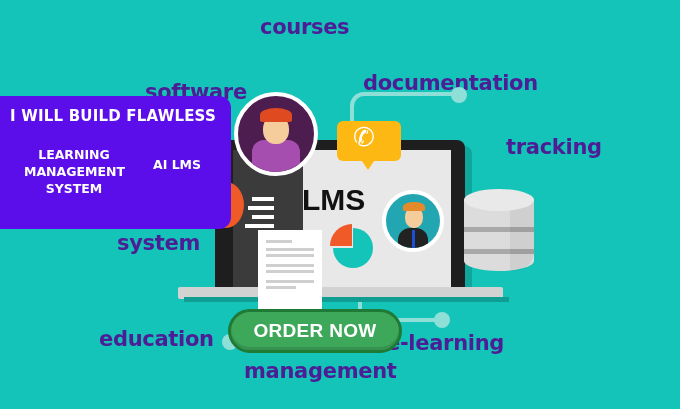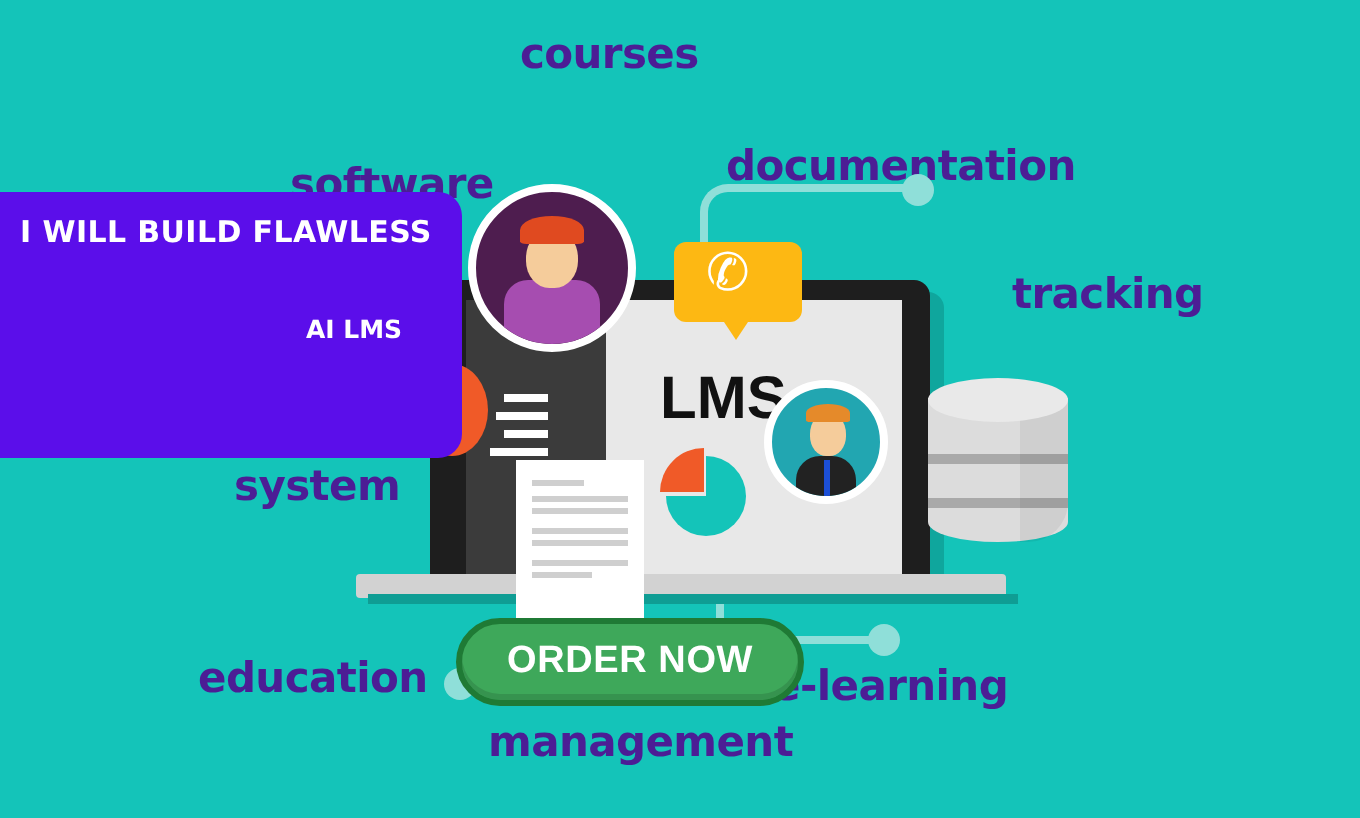--- a/index.html
+++ b/index.html
@@ -6,21 +6,21 @@
   html, body { width: 680px; height: 409px; overflow: hidden; }
   body { background: #14c4b9; font-family: "DejaVu Sans", sans-serif; position: relative; }
   .word { position: absolute; color: #4c1d95; font-weight: bold; font-size: 21px; letter-spacing: -0.3px; white-space: nowrap; }
   .connector { position: absolute; border: 4px solid #8fdfd9; }
   .dot { position: absolute; width: 16px; height: 16px; border-radius: 50%; background: #8fdfd9; }
   
   .laptop-body { position: absolute; left: 215px; top: 140px; width: 250px; height: 155px; background: #1e1e1e; border-radius: 8px 8px 0 0; }
   .laptop-shadow { position: absolute; left: 222px; top: 146px; width: 250px; height: 155px; background: #0fa69d; border-radius: 8px 8px 0 0; }
   .screen { position: absolute; left: 233px; top: 150px; width: 218px; height: 138px; background: #e8e8e8; }
   .screen-dark { position: absolute; left: 233px; top: 150px; width: 70px; height: 138px; background: #3b3b3b; }
-  .lms-text { position: absolute; left: 302px; top: 183px; font-size: 30px; font-weight: bold; color: #111; font-family: "Liberation Sans", sans-serif; margin-left: 28px; }
+  .lms-text { position: absolute; left: 302px; top: 183px; font-size: 30px; font-weight: bold; color: #111; font-family: "Liberation Sans", sans-serif; }
   .base { position: absolute; left: 178px; top: 287px; width: 325px; height: 12px; background: #d2d2d2; border-radius: 2px; }
   .base-shadow { position: absolute; left: 184px; top: 297px; width: 325px; height: 5px; background: #0f9d94; }
   .menu-line { position: absolute; height: 4px; background: #ffffff; }
   
   .doc { position: absolute; left: 258px; top: 230px; width: 64px; height: 80px; background: #ffffff; }
   .doc-line { position: absolute; left: 8px; height: 3px; background: #cfcfcf; }
   
   .pie { position: absolute; left: 333px; top: 228px; width: 40px; height: 40px; border-radius: 50%; background: conic-gradient(#14c4b9 0 75%, transparent 75% 100%); }
   .pie-slice { position: absolute; left: 330px; top: 224px; width: 22px; height: 22px; border-radius: 22px 0 0 0; background: #f05a28; }
   
@@ -109,18 +109,23 @@
   <div class="db-body"></div>
   <div class="db-ring" style="top:38px;"></div>
   <div class="db-ring" style="top:60px;"></div>
   <div class="db-shade"></div>
   <div class="db-top"></div>
 </div>
 
 <div class="orange-circle"></div>
 <div class="promo">
   <div class="promo-title">I WILL BUILD FLAWLESS</div>
+  <div class="promo-col" style="left:24px;top:50px;width:100px;">
+    <div>LEARNING</div>
+    <div>MANAGEMENT</div>
+    <div>SYSTEM</div>
+  </div>
   <div class="promo-col" style="left:132px;top:60px;width:90px;">
     <div>AI LMS</div>
   </div>
 </div>
 
 <div class="order-btn">ORDER NOW</div>
 
 </body></html>

